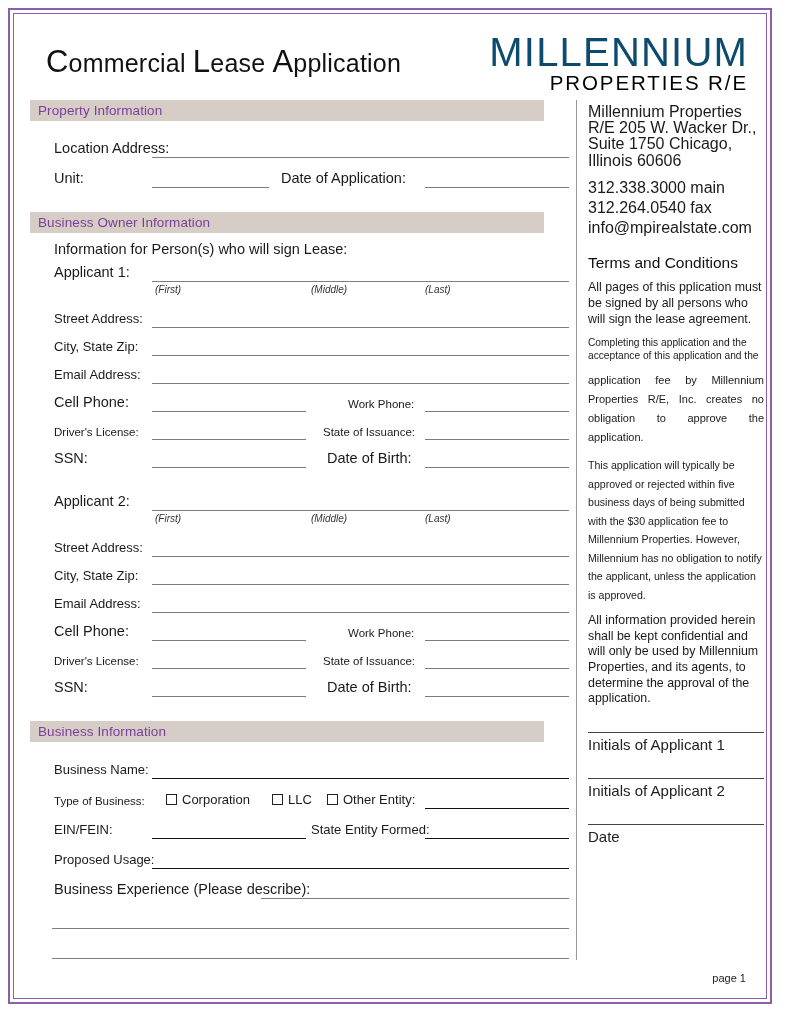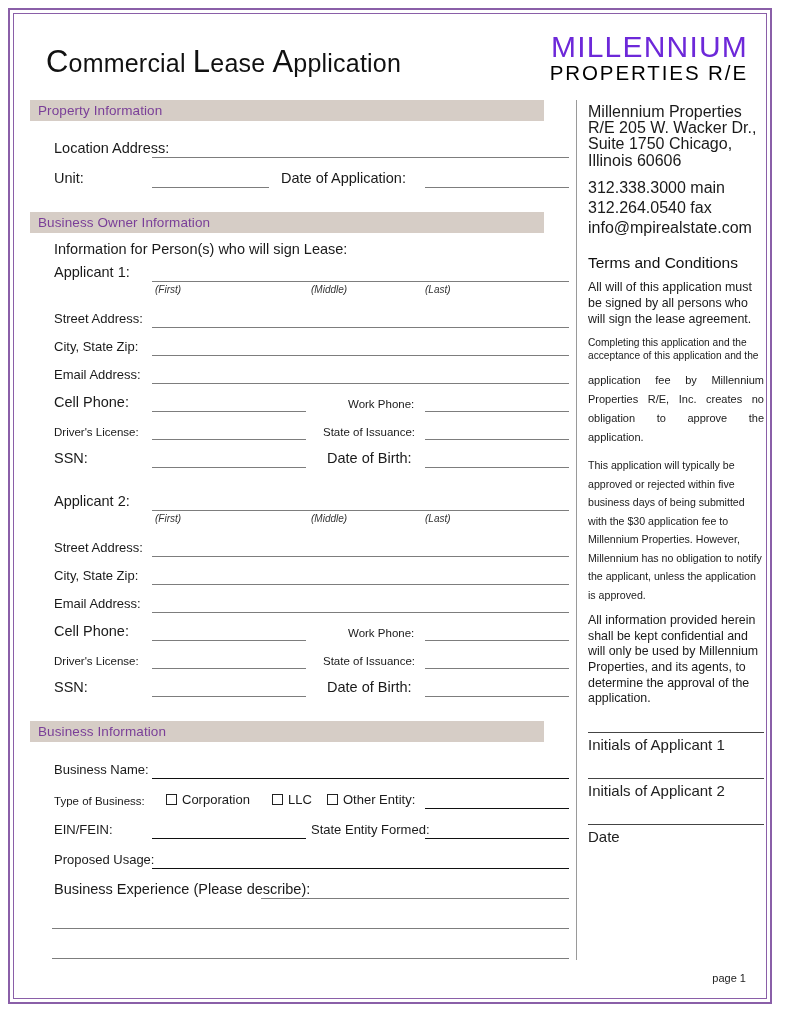--- a/index.html
+++ b/index.html
@@ -32,21 +32,21 @@
 
   
   .hdr{position:absolute;left:0;top:0;width:748px;height:84px;}
   .doc-title{
     position:absolute;left:30px;top:28px;
     font-size:25px;letter-spacing:.2px;color:#111;white-space:nowrap;
   }
   .doc-title .cap{font-size:31px;}
   .logo{position:absolute;right:16px;top:16px;text-align:right;line-height:1;}
   .logo-top{
-    font-size:30px;letter-spacing:1.2px;color:#6d28d9;font-weight:400;
+    font-size:40px;letter-spacing:1.2px;color:#0c4a6e;font-weight:400;
     font-family:"Liberation Sans","DejaVu Sans",sans-serif;
   }
   .logo-bot{
     font-size:20.5px;letter-spacing:1.9px;color:#000000;margin-top:1px;
   }
 
   
   .left-col{position:absolute;left:0;top:84px;width:556px;}
   .divider{
     position:absolute;left:560px;top:84px;width:0;height:860px;
@@ -301,21 +301,21 @@
 
   <div class="right-col">
     <div class="addr">Millennium Properties R/E 205 W. Wacker Dr., Suite 1750 Chicago, Illinois 60606</div>
     <div class="addr block2">312.338.3000 main</div>
     <div class="addr">312.264.0540 fax</div>
     <div class="addr">info@mpirealstate.com</div>
 
     <div class="tc-title">Terms and Conditions</div>
 
     <div class="tc">
-      <p class="p1">All will of this application must be signed by all persons who will sign the lease agreement.</p>
+      <p class="p1">All pages of this pplication must be signed by all persons who will sign the lease agreement.</p>
       <p class="p2">Completing this application and the acceptance of this application and the</p>
       <p class="p3">application fee by Millennium Properties R/E, Inc. creates no obligation to approve the application.</p>
       <p class="p4">This application will typically be approved or rejected within five business days of being submitted with the $30 application fee to Millennium Properties. However, Millennium has no obligation to notify the applicant, unless the application is approved.</p>
       <p class="p5">All information provided herein shall be kept confidential and will only be used by Millennium Properties, and its agents, to determine the approval of the application.</p>
     </div>
 
     <div class="sig">
       <div class="line"></div>
       <div class="cap">Initials of Applicant 1</div>
       <div class="line"></div>

